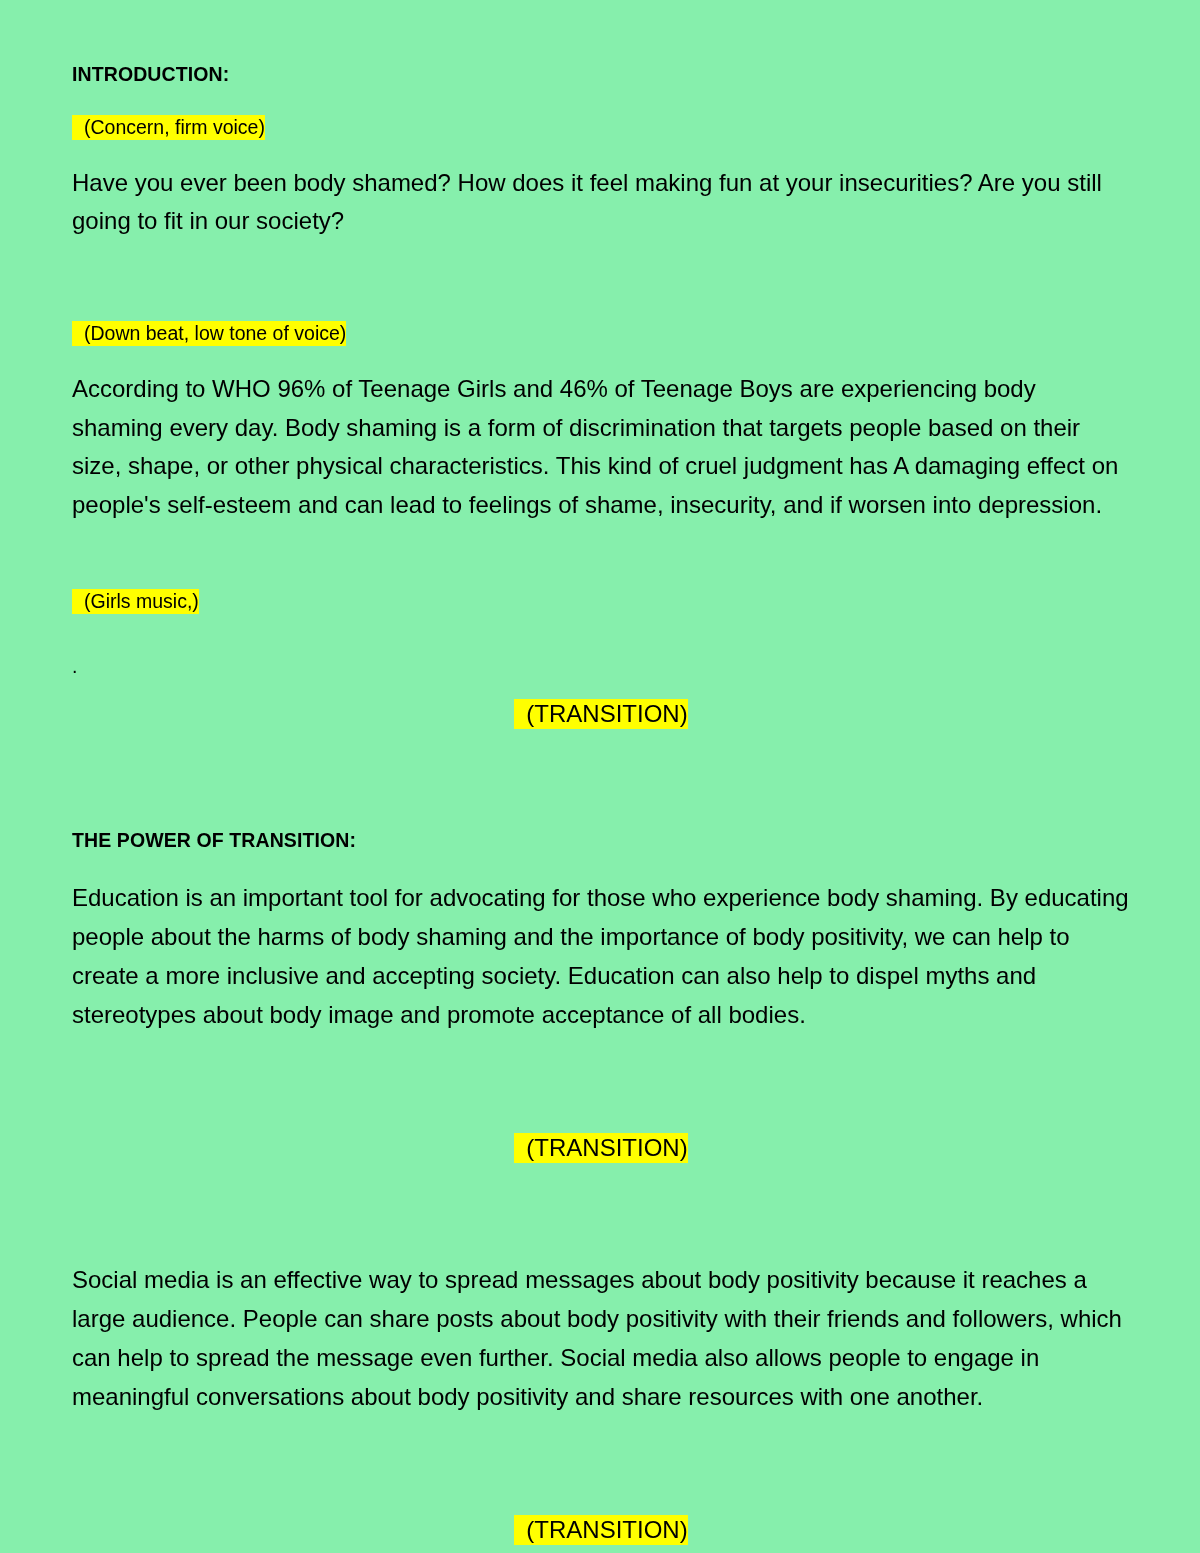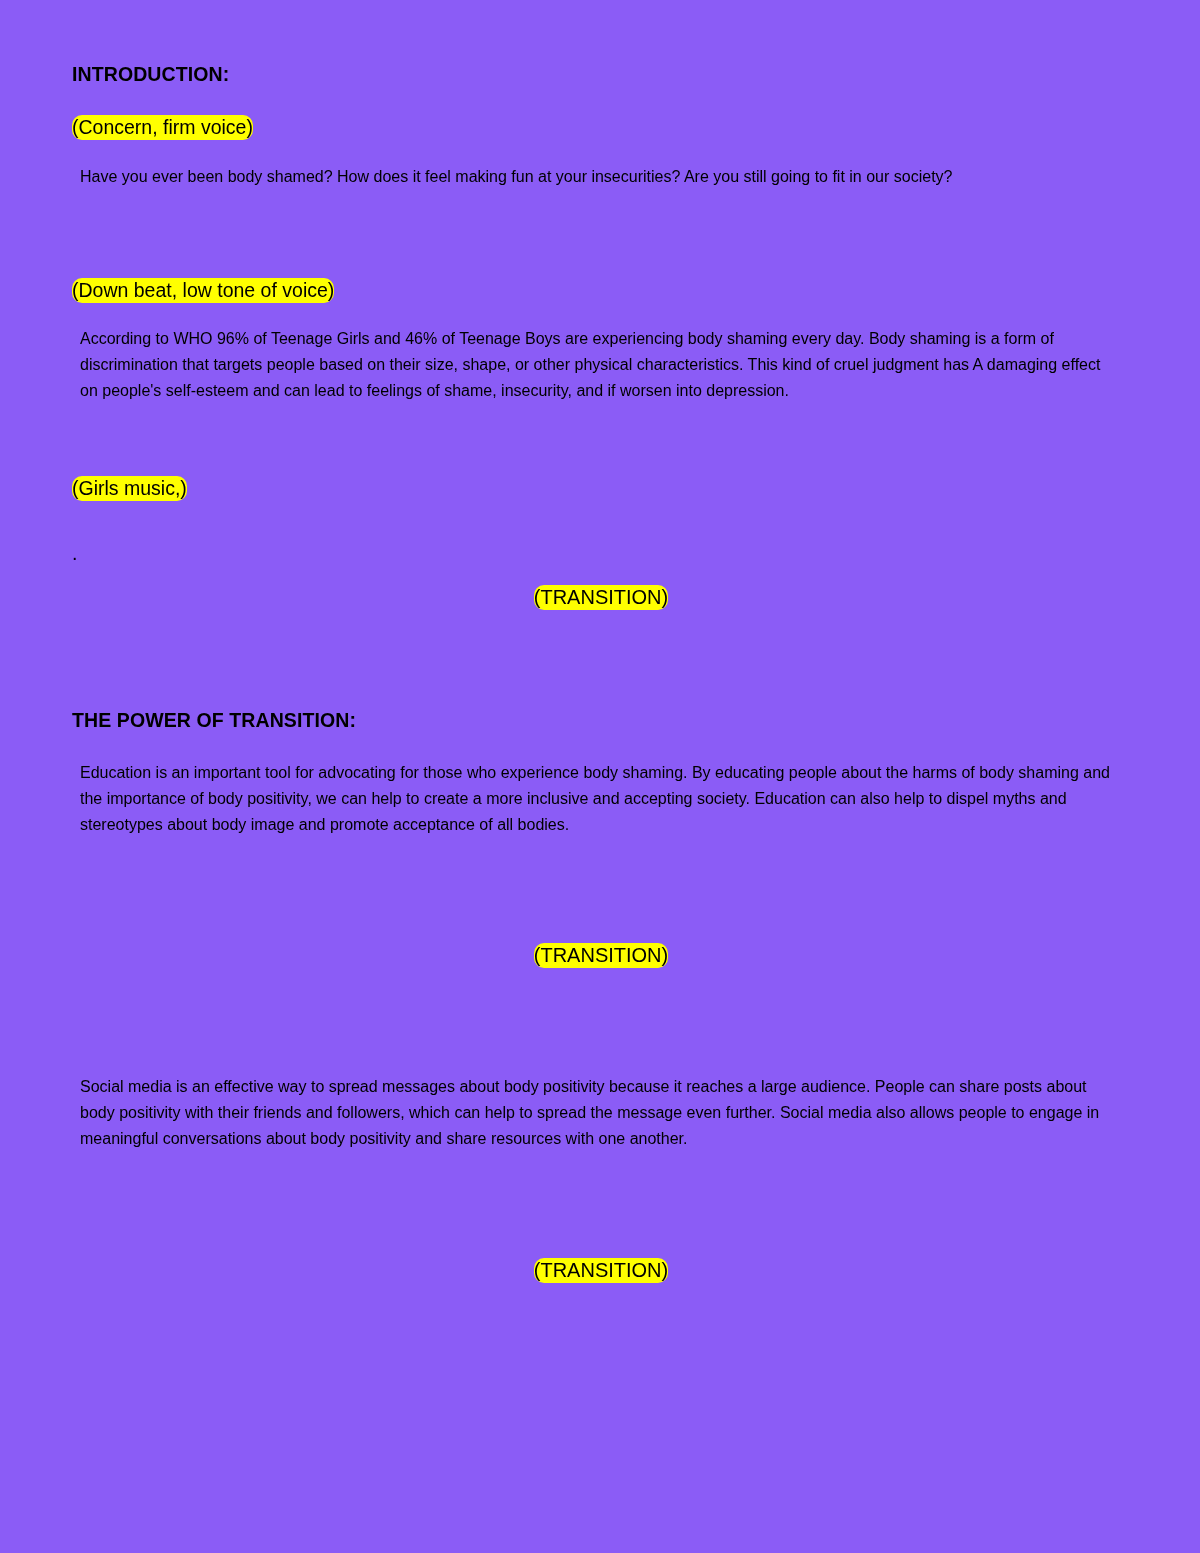--- a/index.html
+++ b/index.html
@@ -9,60 +9,59 @@
     background: #ffffff;
   }
   body {
     font-family: "Liberation Sans", sans-serif;
     color: #000000;
   }
   .page {
     position: relative;
     width: 1200px;
     height: 1553px;
-    background: #8b5cf6;
+    background: #86efac;
     box-sizing: border-box;
     padding: 62px 70px 0 72px;
     overflow: hidden;
   }
   .doc {
     width: 1058px;
   }
   .heading {
     font-weight: bold;
     font-size: 19.5px;
     line-height: 1.30;
     letter-spacing: 0.1px;
     margin: 0 0 26px 0;
     color: #000000;
   }
   .para {
-    font-size: 16px;
+    font-size: 24px;
     line-height: 1.62;
-    margin: 8px;
+    margin: 0;
     color: #000000;
     text-align: left;
   }
   .marker {
     font-size: 19.5px;
     line-height: 1.45;
     margin: 0 0 22px 0;
     color: #000000;
   }
   .marker span.hl,
   .transition span.hl {
     background-color: #ffff00;
-    padding: 1px 0 2px 0;
+    padding: 1px 0 2px 12px;
     box-decoration-break: clone;
-    border-radius: 10px;
     -webkit-box-decoration-break: clone;
   }
   .transition {
     text-align: center;
-    font-size: 20px;
+    font-size: 24px;
     line-height: 1.45;
     margin: 0;
     color: #000000;
   }
   .lone-dot {
     font-size: 19.5px;
     line-height: 1.62;
     margin: 0;
     color: #000000;
   }

